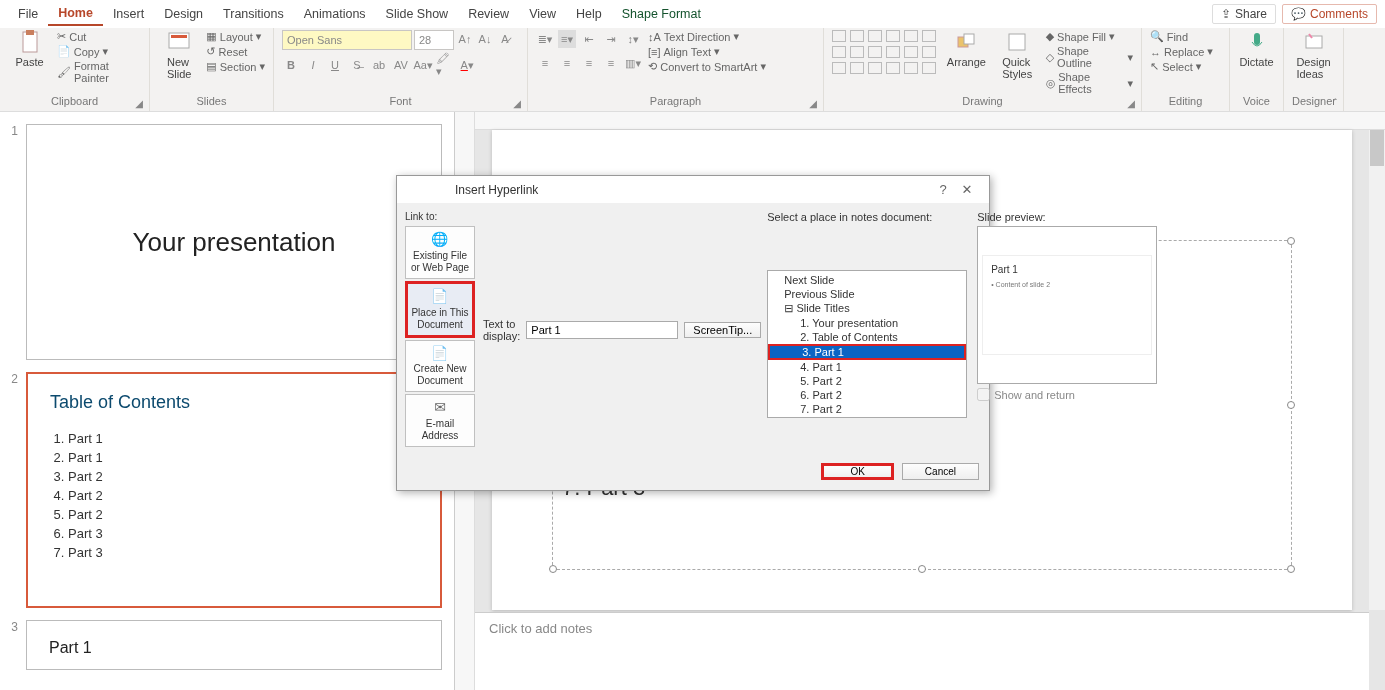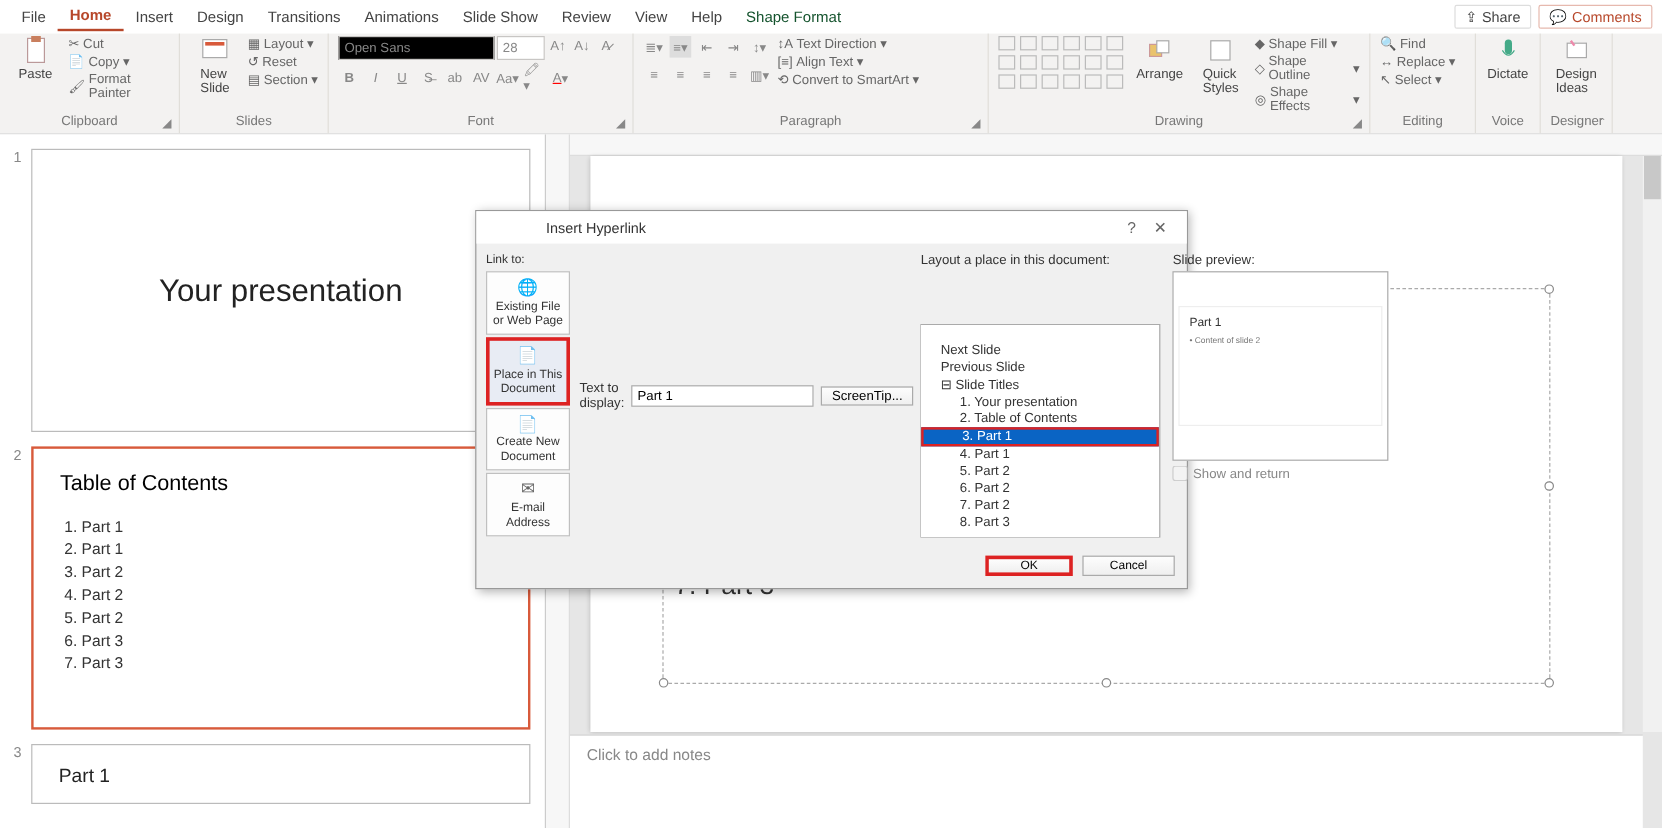--- a/index.html
+++ b/index.html
@@ -17,37 +17,37 @@
 
 .ribbon { display: flex; height: 84px; background: #f3f2f1; border-bottom: 1px solid #ddd; font-size: 11px; color: #666; }
 .group { border-right: 1px solid #e0ded9; padding: 2px 8px; display: flex; flex-direction: column; justify-content: space-between; }
 .group-body { display: flex; gap: 6px; align-items: flex-start; flex: 1; }
 .group-label { text-align: center; font-size: 11px; color: #777; padding-bottom: 2px; }
 .vstack { display: flex; flex-direction: column; gap: 2px; }
 .ctrl { display: flex; align-items: center; gap: 3px; color: #666; }
 .bigbtn { display: flex; flex-direction: column; align-items: center; gap: 2px; width: 46px; color: #444; }
 .iconbox { width: 24px; height: 24px; display: flex; align-items: center; justify-content: center; }
 .fontbox { display: flex; gap: 2px; }
-.fontname { width: 130px; height: 20px; border: 1px solid #c8c6c4; background: #000000; padding: 0 4px; font-size: 11px; color: #888; }
+.fontname { width: 130px; height: 20px; border: 1px solid #c8c6c4; background: #fef9c3; padding: 0 4px; font-size: 11px; color: #888; }
 .fontsize { width: 40px; height: 20px; border: 1px solid #c8c6c4; background: #fff; padding: 0 4px; font-size: 11px; color: #888; }
 .btnrow { display: flex; gap: 4px; }
 .rbtn { width: 18px; height: 18px; display: flex; align-items: center; justify-content: center; color: #888; font-size: 11px; }
 .shapes-grid { display: grid; grid-template-columns: repeat(6, 16px); grid-auto-rows: 14px; gap: 2px; }
 .shape-cell { border: 1px solid #bbb; width: 14px; height: 12px; }
 
 
 .workspace { position: absolute; top: 112px; left: 0; right: 0; bottom: 0; display: flex; background: #e6e6e6; }
 .thumb-panel { width: 455px; background: #fff; border-right: 1px solid #ccc; padding-top: 6px; overflow: hidden; position:relative; }
 .thumb-row { display: flex; padding: 6px 2px; }
 .thumb-num { width: 20px; text-align: right; padding-right: 4px; font-size: 12px; color: #888; }
 .thumb { background: #fff; border: 1px solid #bbb; margin-left: 4px; padding: 18px 22px; }
 .thumb.t1 { width: 416px; height: 236px; display:flex; align-items:center; justify-content:center; }
 .thumb.t1 .title { font-size: 26px; color: #222; font-weight: 400; }
 .thumb.t2 { width: 416px; height: 236px; border: 2px solid #d85a3b; }
-.thumb.t2 .toc-title { font-size: 18px; color: #000000; margin-bottom: 18px; }
+.thumb.t2 .toc-title { font-size: 18px; color: #0c4a6e; margin-bottom: 18px; }
 .thumb.t2 ol { font-size: 13px; color: #333; padding-left: 18px; }
 .thumb.t2 li { margin-bottom: 4px; }
 .thumb.t3 { width: 416px; height: 50px; }
 .thumb.t3 .ptitle { font-size: 16px; color: #222; }
 
 .slide-area { flex: 1; position: relative; background: #e6e6e6; }
 .ruler-v { position: absolute; left: 0; top: 0; width: 20px; bottom: 0; background: #f7f7f7; border-right: 1px solid #ddd; }
 .ruler-h { position: absolute; left: 20px; top: 0; right: 0; height: 18px; background: #f7f7f7; border-bottom: 1px solid #ddd; }
 .slide-scroll { position: absolute; top: 18px; left: 20px; right: 16px; bottom: 80px; background: #e6e6e6; display:flex; align-items:center; justify-content:center; }
 .slide { background: #fff; width: 860px; height: 480px; box-shadow: 0 1px 4px rgba(0,0,0,0.2); position: relative; }
@@ -70,21 +70,21 @@
 .linkto-btn.hl { border: 3px solid #d22; background: #e8ecf4; }
 .linkto-btn .ic { font-size: 14px; color: #666; }
 .main-col { flex: 1; display: flex; gap: 6px; }
 .disprow { display: flex; align-items: center; gap: 6px; }
 .disprow label { font-size: 11px; }
 .disprow input { flex: 1; height: 18px; border: 1px solid #aaa; padding: 0 4px; font-size: 11px; }
 .screentip { border: 1px solid #aaa; background: linear-gradient(#fdfdfd,#efefef); padding: 1px 8px; font-size: 11px; }
 .mid { display: flex; gap: 10px; }
 .place-col { width: 200px; }
 .place-col .lbl, .preview-col .lbl { font-size: 11px; margin-bottom: 3px; }
-.treebox { border: 1px solid #aaa; background: #fff; height: 178px; overflow-y: scroll; padding: 14px 0; margin-top: 47px; }
+.treebox { border: 1px solid #aaa; background: #fff; height: 148px; overflow-y: scroll; padding: 2px 0; margin-top: 47px; }
 .tree-item { padding: 1px 6px 1px 16px; font-size: 11px; white-space: nowrap; }
 .tree-item.l1 { padding-left: 16px; }
 .tree-item.l2 { padding-left: 32px; }
 .tree-item.sel { background: #0a64c4; color: #fff; border: 2px solid #d22; padding-top:0; padding-bottom:0;}
 .preview-col { flex: 1; }
 .previewbox { border: 1px solid #aaa; background: #fff; height: 158px; padding: 4px; display:flex; align-items:center; justify-content:center; }
 .mini-slide { background: #fff; width: 170px; height: 100px; border: 1px solid #eee; padding: 8px; }
 .mini-slide .mt { font-size: 10px; color: #333; }
 .mini-slide .mc { font-size: 7px; color: #777; margin-top: 6px; }
 .showret { display: flex; align-items: center; gap: 4px; margin-top: 4px; color: #888; }
@@ -413,21 +413,21 @@
         </div>
     </div>
     <div class="main-col">
       <div class="disprow">
         <label>Text to display:</label>
         <input type="text" value="Part 1" style="">
         <button class="screentip">ScreenTip...</button>
       </div>
       <div class="mid">
         <div class="place-col">
-          <div class="lbl">Layout a place in this document:</div>
+          <div class="lbl">Select a place in notes document:</div>
           <div class="treebox">
             <div class="tree-item l1">Next Slide</div>
             <div class="tree-item l1">Previous Slide</div>
             <div class="tree-item l1">⊟ <span>Slide Titles</span></div>
             <div class="tree-item l2">1. Your presentation</div>
             <div class="tree-item l2">2. Table of Contents</div>
             <div class="tree-item l2 sel">3. Part 1</div>
             <div class="tree-item l2">4. Part 1</div>
             <div class="tree-item l2">5. Part 2</div>
             <div class="tree-item l2">6. Part 2</div>

